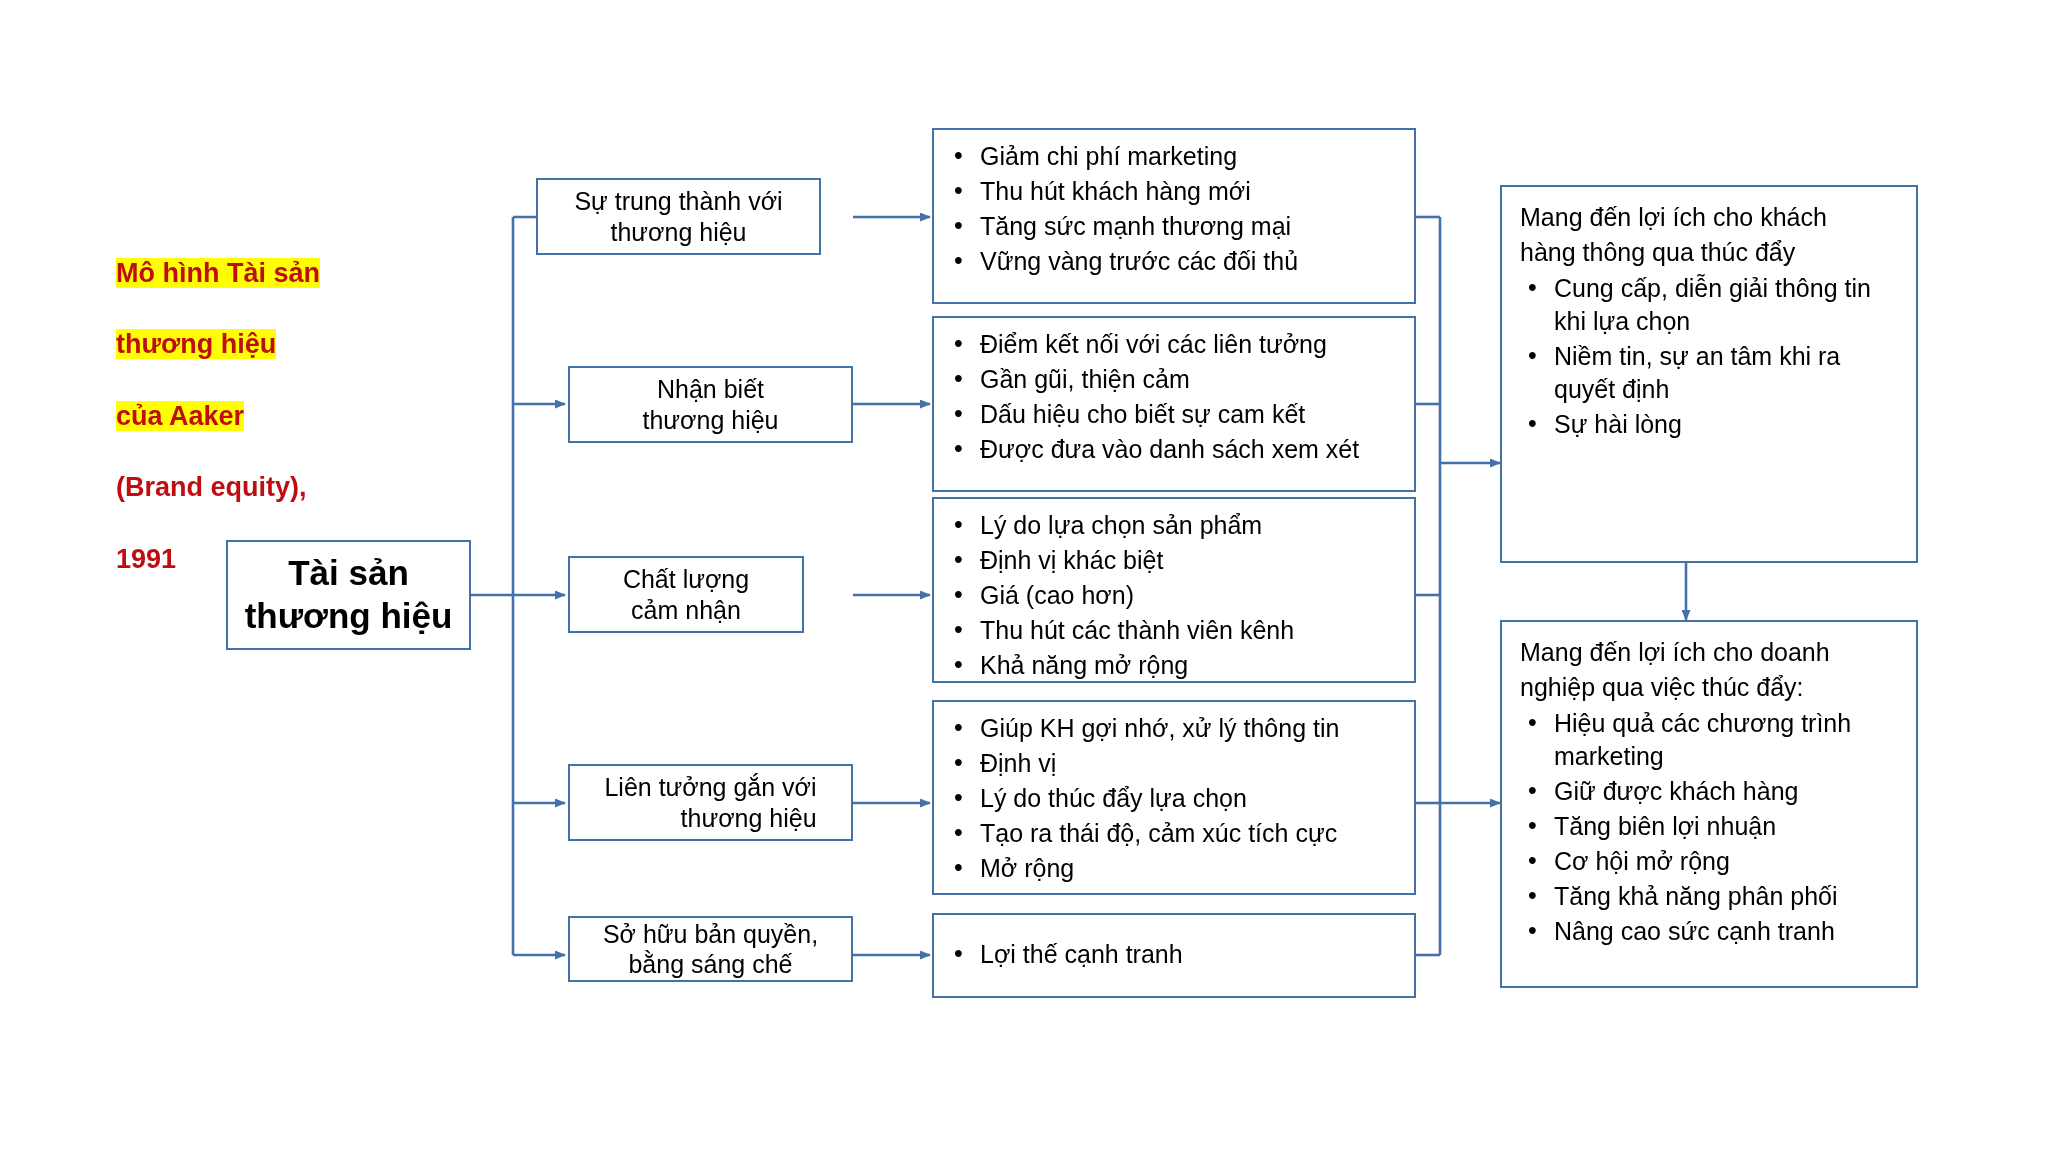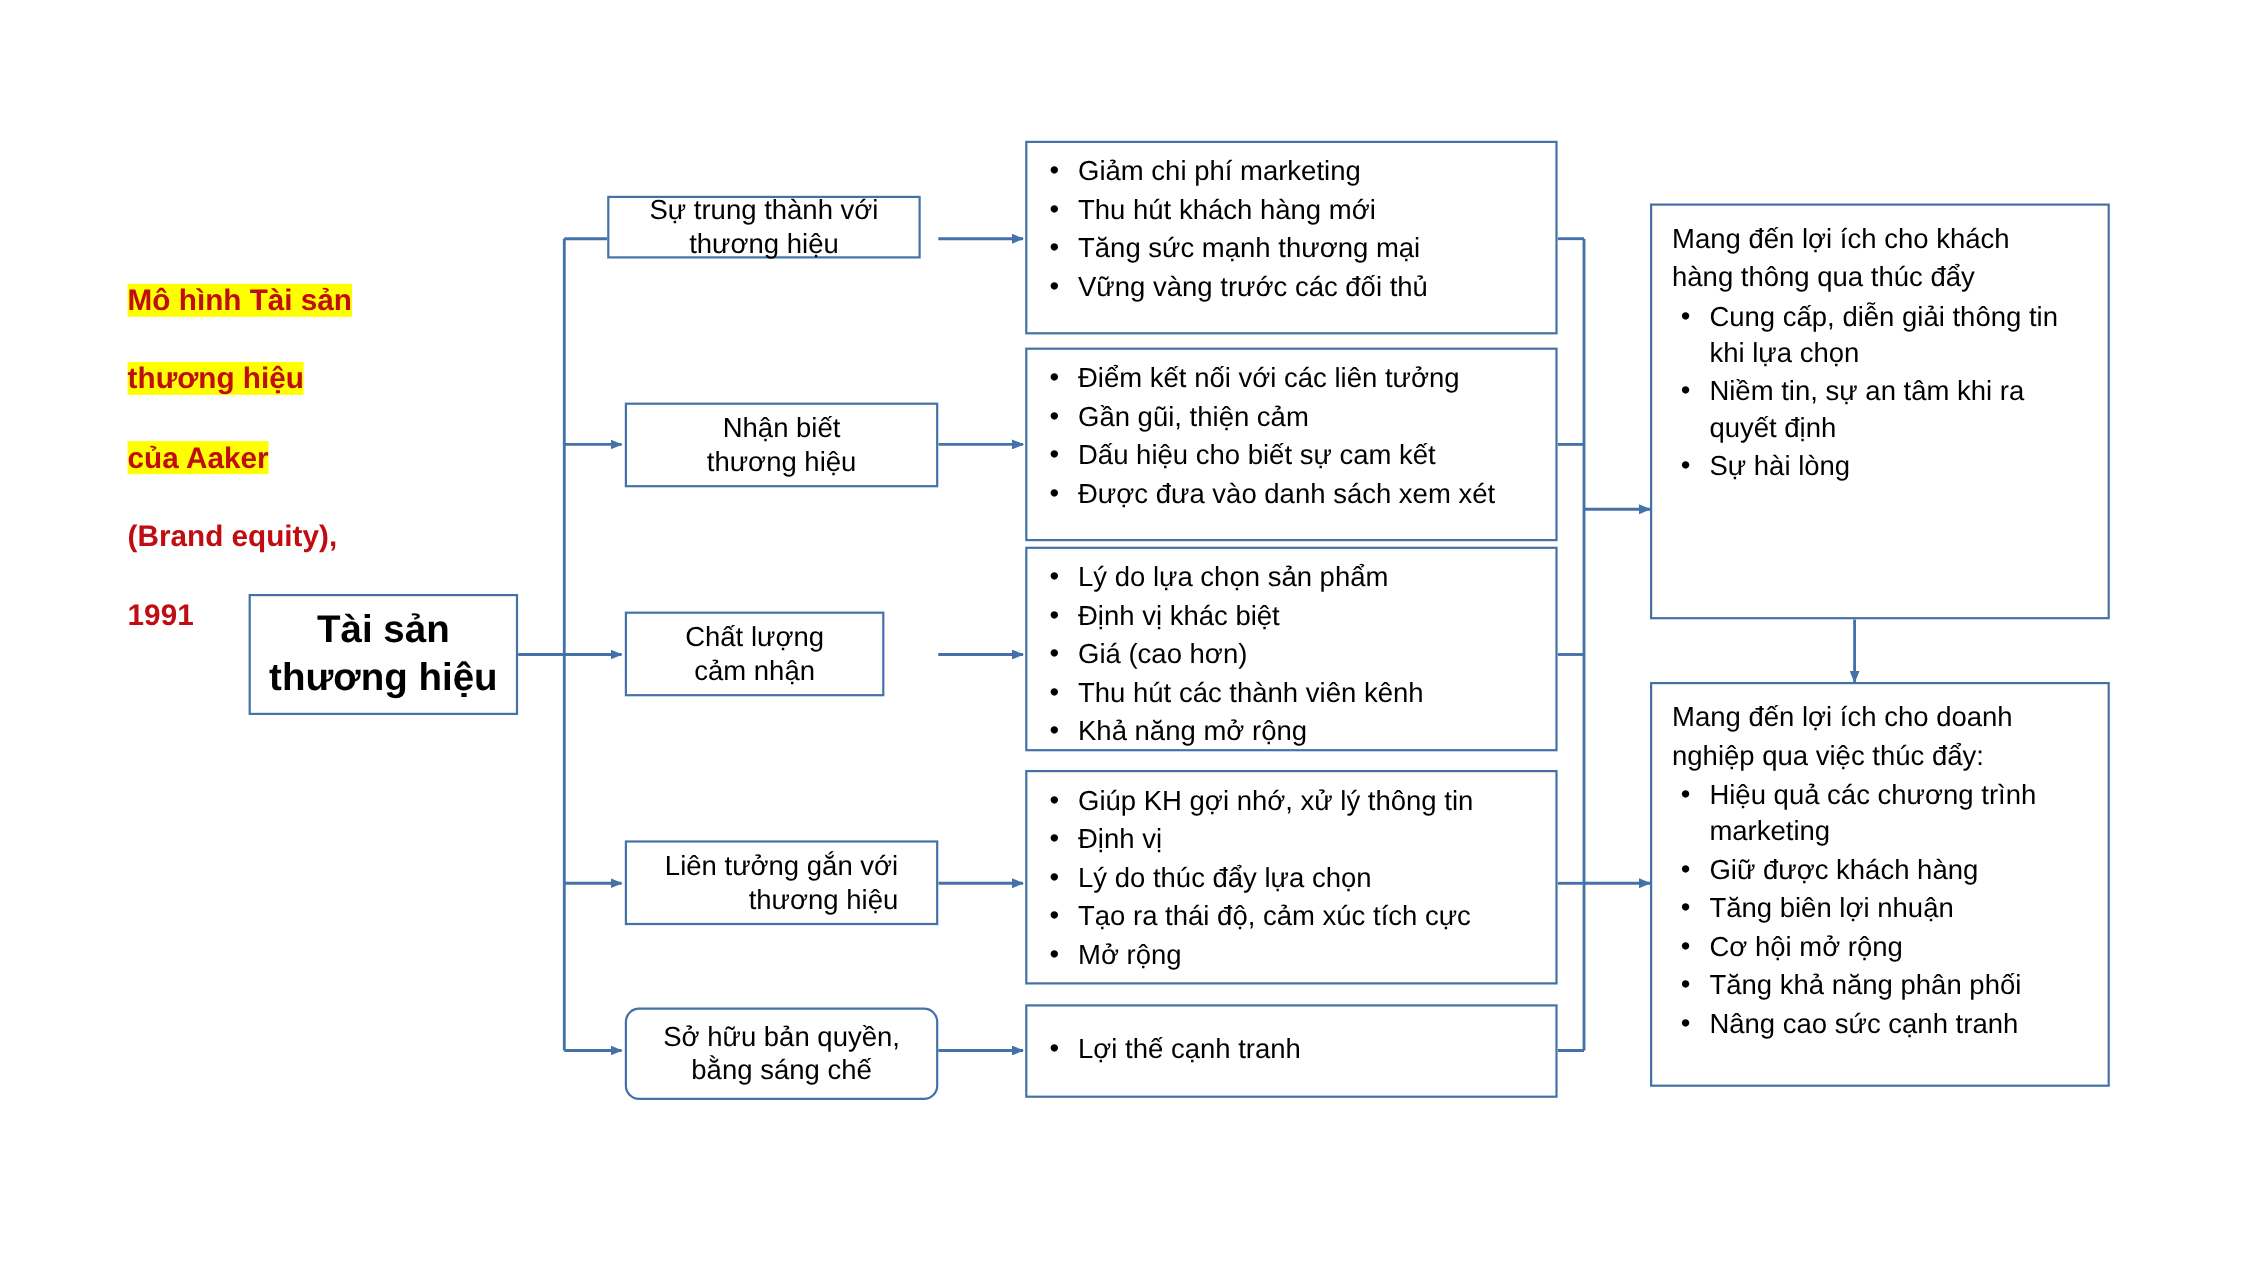--- a/index.html
+++ b/index.html
@@ -157,21 +157,21 @@
     <span class="ln">1991</span>
   </div>
 
   <div class="node root" style="left:226px; top:540px; width:245px; height:110px;">
     <div>
       <div>Tài sản</div>
       <div>thương hiệu</div>
     </div>
   </div>
 
-  <div class="node mid" style="left:552px; top:178px; width:285px; height:57px;">
+  <div class="node mid" style="left:536px; top:178px; width:285px; height:77px;">
     <div>
       <div>Sự trung thành với</div>
       <div>thương hiệu</div>
     </div>
   </div>
 
   <div class="node mid" style="left:568px; top:366px; width:285px; height:77px;">
     <div>
       <div>Nhận biết</div>
       <div>thương hiệu</div>
@@ -185,21 +185,21 @@
     </div>
   </div>
 
   <div class="node mid" style="left:568px; top:764px; width:285px; height:77px;text-align:right;">
     <div>
       <div>Liên tưởng gắn với</div>
       <div>thương hiệu</div>
     </div>
   </div>
 
-  <div class="node mid" style="left:568px; top:916px; width:285px; height:84px;border-radius:13px;">
+  <div class="node mid" style="left:568px; top:916px; width:285px; height:66px;">
     <div>
       <div>Sở hữu bản quyền,</div>
       <div>bằng sáng chế</div>
     </div>
   </div>
 
   <div class="node list" style="left:932px; top:128px; width:484px; height:176px;">
     <ul class="bullets">
       <li>Giảm chi phí marketing</li>
       <li>Thu hút khách hàng mới</li>

